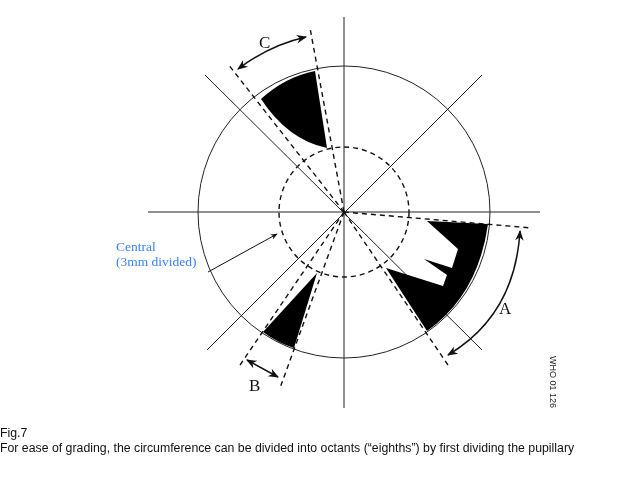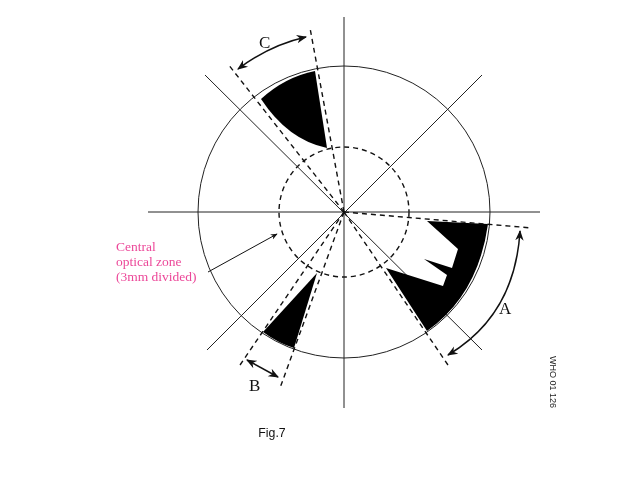--- a/index.html
+++ b/index.html
@@ -1,22 +1,22 @@
 <!DOCTYPE html>
 <html><head>
 <meta charset="utf-8">
 <style>
   html, body { margin:0; padding:0; background:#ffffff; }
   body { width:636px; height:493px; position:relative; overflow:hidden; }
   #figure { position:absolute; left:0; top:0; width:636px; height:420px; }
   .serif-label { font-family:"Liberation Serif","DejaVu Serif",serif; fill:#111; }
-  .zone-label { position:absolute; left:116px; top:239px; font-family:"Liberation Serif","DejaVu Serif",serif; font-size:13.5px; line-height:15px; color:#ec4899; }
+  .zone-label { position:absolute; left:116px; top:239px; font-family:"Liberation Serif","DejaVu Serif",serif; font-size:13.5px; line-height:15px; color:#3b82f6; }
   .zone-label div { white-space:nowrap; }
   .who-code { position:absolute; left:528px; top:376px; transform:rotate(90deg); transform-origin:center; font-family:"Liberation Sans","DejaVu Sans",sans-serif; font-size:9px; color:#222; white-space:nowrap; width:50px; text-align:center; }
-  .caption { position:absolute; left:0; top:426px; width:544px; text-align:center; font-family:"Liberation Sans","DejaVu Sans",sans-serif; font-size:12.3px; line-height:14.5px; color:#111; }
+  .caption { position:absolute; left:0; top:426px; width:544px; font-family:"Liberation Sans","DejaVu Sans",sans-serif; font-size:12.3px; line-height:14.5px; color:#111; }
   .caption div { white-space:nowrap; }
 </style>
 </head>
 <body>
 
 <svg id="figure" viewBox="0 0 636 420" width="636" height="420">
   <defs>
     <marker id="arrow" viewBox="0 0 10 10" refX="9" refY="5" markerWidth="7" markerHeight="7" orient="auto-start-reverse">
       <path d="M0,1 L10,5 L0,9 L3,5 z" fill="#111"></path>
     </marker>
@@ -48,21 +48,21 @@
   <line x1="344" y1="212" x2="238" y2="368" stroke="#111" stroke-width="1.4" stroke-dasharray="5,4"></line>
   <line x1="344" y1="212" x2="280" y2="388" stroke="#111" stroke-width="1.4" stroke-dasharray="5,4"></line>
   <line x1="247" y1="360" x2="278" y2="377" stroke="#111" stroke-width="1.5" marker-start="url(#arrow)" marker-end="url(#arrow)"></line>
   <text class="serif-label" x="249" y="391" font-size="17">B</text>
 
   <line x1="208" y1="272" x2="277" y2="234" stroke="#111" stroke-width="1" marker-end="url(#arrow)"></line>
 </svg>
 
 <div class="zone-label">
   <div>Central</div>
-  <div>optical zone</div>
   <div>(3mm divided)</div>
 </div>
 
 <div class="who-code">WHO 01 126</div>
 
 <div class="caption">
   <div>Fig.7</div>
+  <div>For ease of grading, the circumference can be divided into octants (“eighths”) by first dividing the pupillary</div>
 </div>
 
 </body></html>

